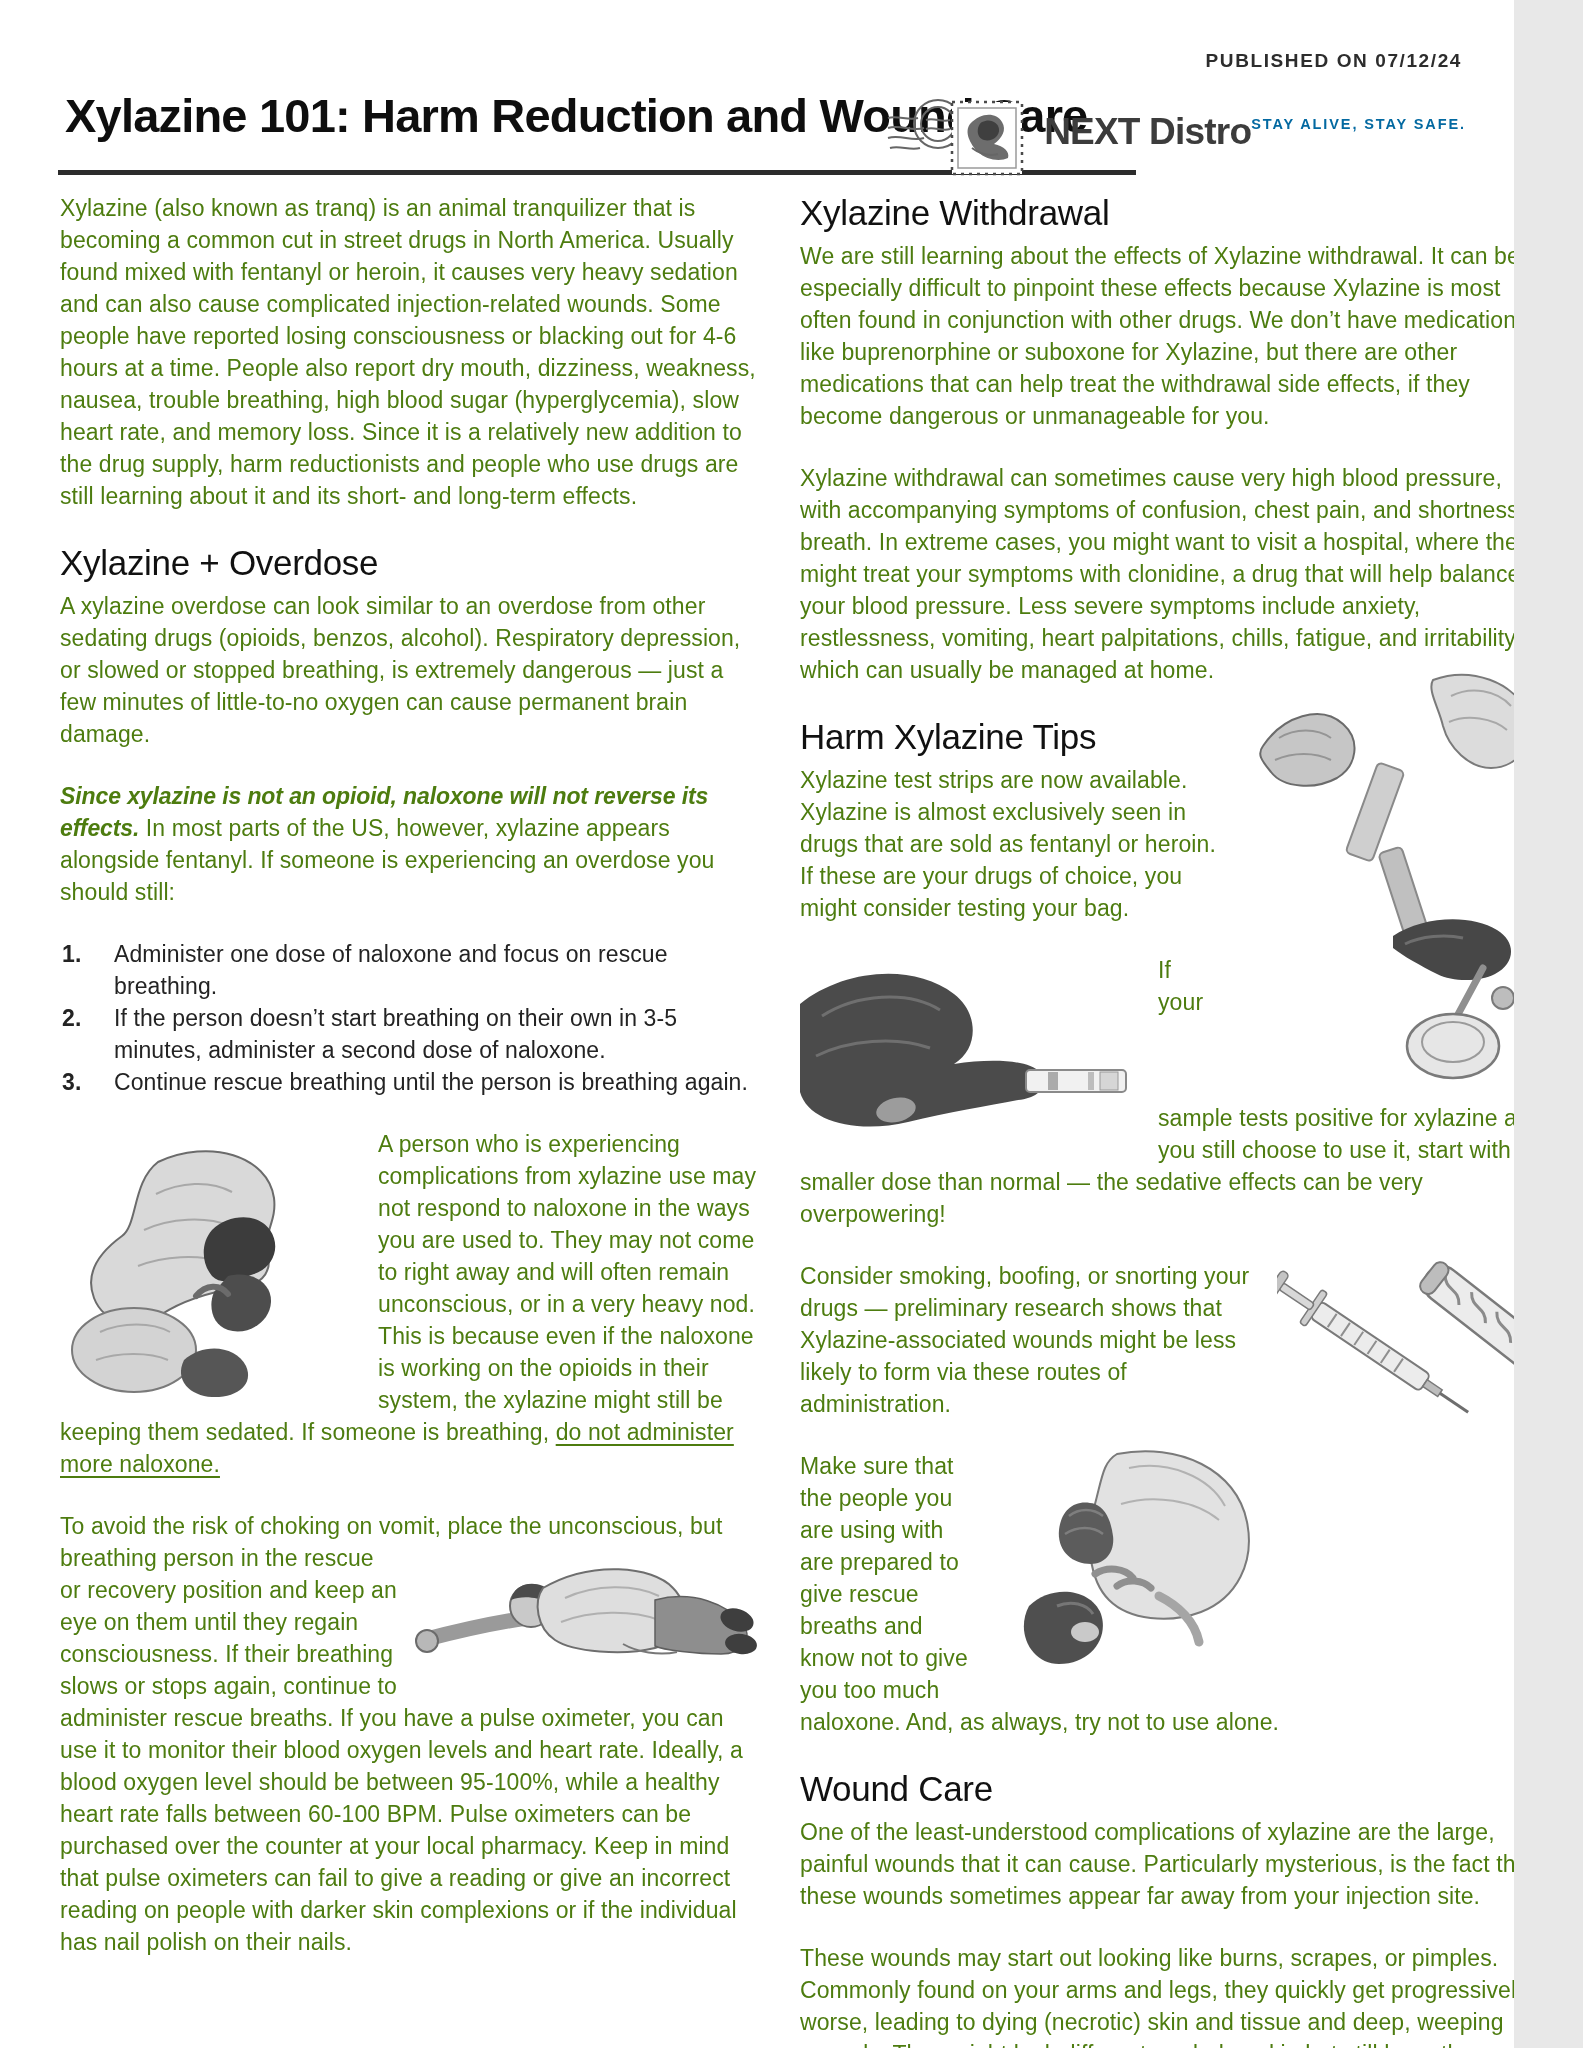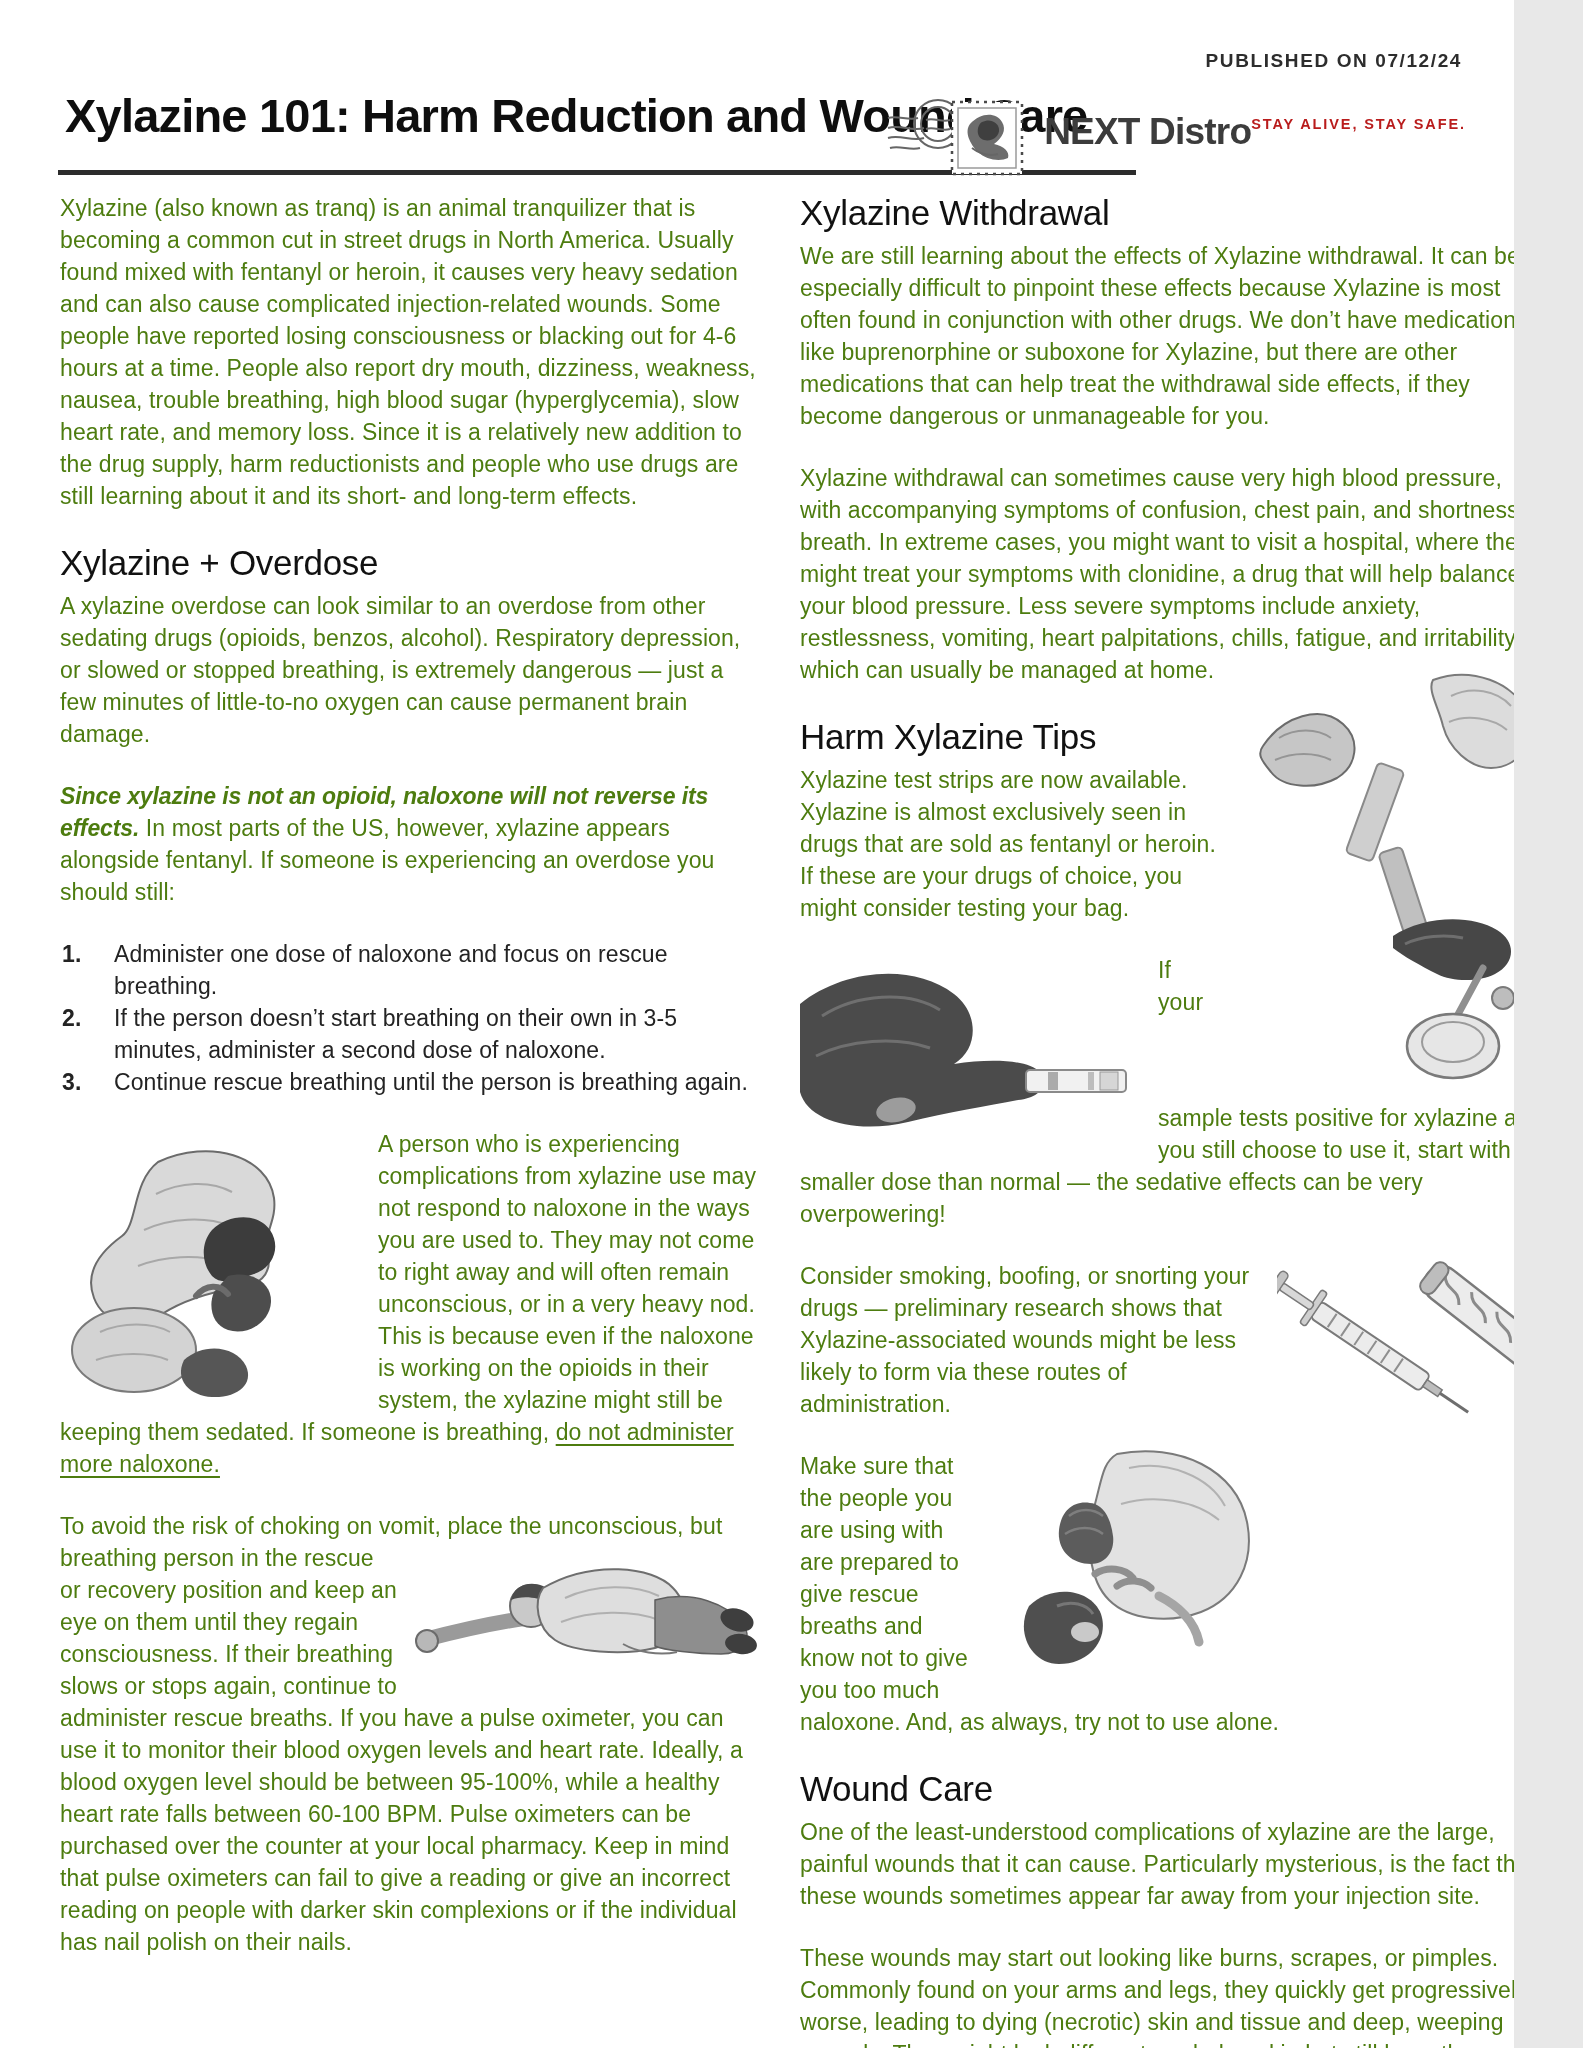--- a/index.html
+++ b/index.html
@@ -8,21 +8,21 @@
   
   .published{position:absolute;top:50px;right:52px;font-size:19px;font-weight:700;
              letter-spacing:1.6px;color:#2d2d2d;}
   .page-title{position:absolute;top:78px;left:53px;margin:12px;font-size:47px;line-height:52px;
               font-weight:700;letter-spacing:-0.8px;color:#0e0e0e;white-space:nowrap;}
   .title-rule{position:absolute;top:170px;left:58px;width:1078px;height:5px;background:#2c2c2c;}
   .logo{position:absolute;top:88px;right:48px;display:flex;align-items:center;gap:8px;}
   .logo-art{width:150px;height:88px;}
   .logo-text{display:flex;flex-direction:row;align-items:flex-start;}
   .logo-name{font-size:37px;font-weight:800;letter-spacing:-0.8px;color:#3c3c3c;line-height:38px;}
-  .logo-tagline{font-size:14.5px;font-weight:700;letter-spacing:1.9px;color:#b91c1c;margin-top:3px;}
+  .logo-tagline{font-size:14.5px;font-weight:700;letter-spacing:1.9px;color:#0369a1;margin-top:3px;}
   
   .columns{position:absolute;top:192px;left:60px;width:1485px;display:grid;
            grid-template-columns:697px 745px;column-gap:43px;}
   .bt{font-size:23px;line-height:32px;letter-spacing:0.1px;margin:0 0 30px;color:#4d7c0f;}
   h2{font-size:35px;line-height:42px;font-weight:400;letter-spacing:-0.3px;
      margin:0 0 6px;color:#111111;}
   .clear{clear:both;}
   .clearl{clear:left;}
   ol.steps{list-style:none;margin:0 0 30px;padding:0;counter-reset:step;}
   ol.steps li{counter-increment:step;position:relative;padding-left:54px;

